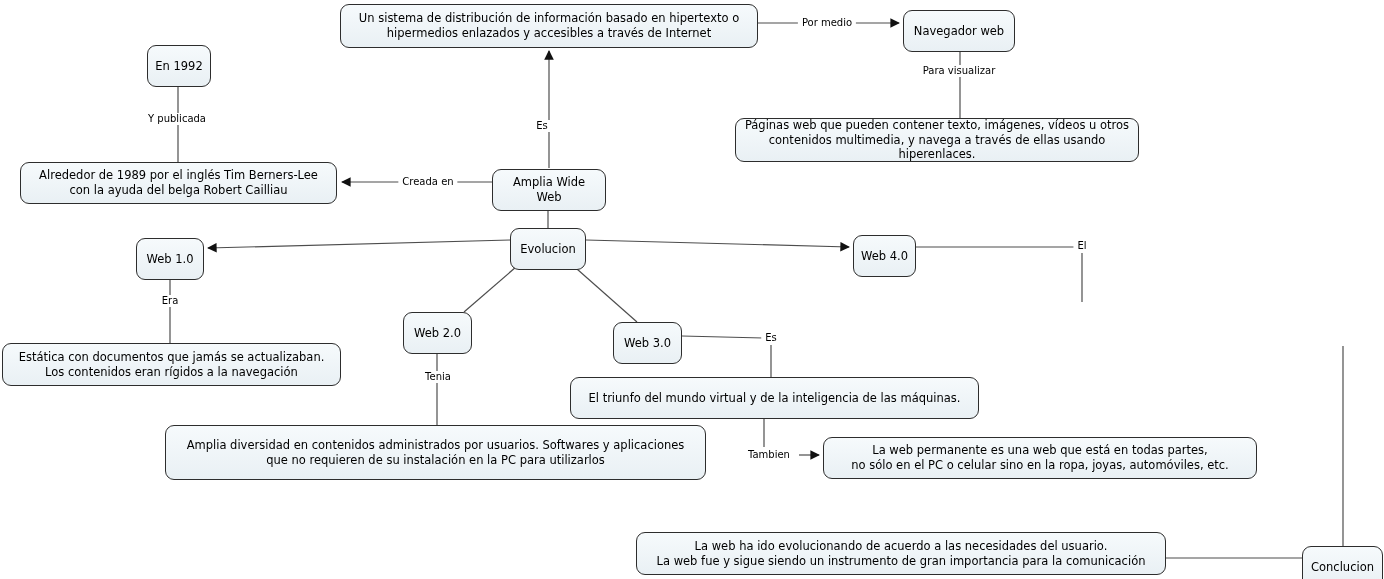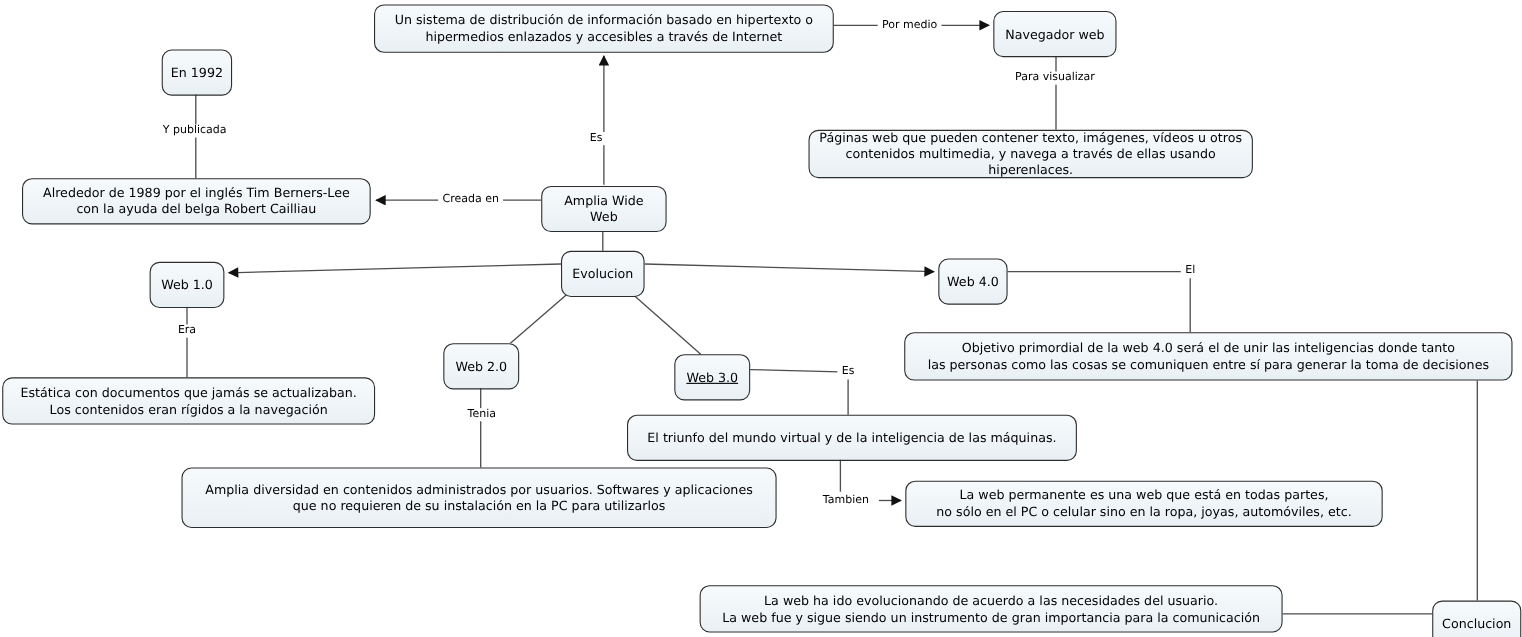--- a/index.html
+++ b/index.html
@@ -89,31 +89,29 @@
   <div class="node" style="left:903px; top:10px;  width:112px; height:26px;">Navegador web</div>
   <div class="node" style="left:735px; top:118px; width:404px; height:44px;">Páginas web que pueden contener texto, imágenes, vídeos u otros
 contenidos multimedia, y navega a través de ellas usando hiperenlaces.</div>
   <div class="node" style="left:147px; top:45px;  width:64px;  height:25px;">En 1992</div>
   <div class="node" style="left:20px;  top:162px; width:317px; height:41px;">Alrededor de 1989 por el inglés Tim Berners-Lee
 con la ayuda del belga Robert Cailliau</div>
   <div class="node" style="left:492px; top:169px; width:114px; height:27px;">Amplia Wide Web</div>
   <div class="node" style="left:510px; top:228px; width:76px;  height:26px;">Evolucion</div>
   <div class="node" style="left:136px; top:238px; width:68px;  height:26px;">Web 1.0</div>
   <div class="node" style="left:403px; top:312px; width:69px;  height:24px;">Web 2.0</div>
-  <div class="node" style="left:613px; top:322px; width:69px;  height:24px;text-decoration:underline;">Web 3.0</div>
+  <div class="node" style="left:613px; top:322px; width:69px;  height:24px;">Web 3.0</div>
   <div class="node" style="left:853px; top:235px; width:63px;  height:24px;">Web 4.0</div>
   <div class="node" style="left:2px;   top:343px; width:339px; height:43px;">Estática con documentos que jamás se actualizaban.
 Los contenidos eran rígidos a la navegación</div>
   <div class="node" style="left:165px; top:425px; width:541px; height:55px;">Amplia diversidad en contenidos administrados por usuarios. Softwares y aplicaciones
 que no requieren de su instalación en la PC para utilizarlos</div>
   <div class="node" style="left:570px; top:377px; width:409px; height:29px;">El triunfo del mundo virtual y de la inteligencia de las máquinas.</div>
   <div class="node" style="left:823px; top:437px; width:434px; height:41px;">La web permanente es una web que está en todas partes,
 no sólo en el PC o celular sino en la ropa, joyas, automóviles, etc.</div>
-  <div class="node" style="left:822px; top:302px; width:553px; height:44px;">Objetivo primordial de la web 4.0 será el de unir las inteligencias donde tanto
-las personas como las cosas se comuniquen entre sí para generar la toma de decisiones</div>
   <div class="node" style="left:636px; top:532px; width:530px; height:43px;">La web ha ido evolucionando de acuerdo a las necesidades del usuario.
 La web fue y sigue siendo un instrumento de gran importancia para la comunicación</div>
   <div class="node" style="left:1302px;top:546px; width:81px;  height:26px;">Conclucion</div>
 
   <span class="link-label" style="left:542px;  top:126px;">Es</span>
   <span class="link-label" style="left:827px;  top:23px;">Por medio</span>
   <span class="link-label" style="left:959px;  top:71px;">Para visualizar</span>
   <span class="link-label" style="left:428px;  top:182px;">Creada en</span>
   <span class="link-label" style="left:177px;  top:119px;">Y publicada</span>
   <span class="link-label" style="left:170px;  top:301px;">Era</span>

